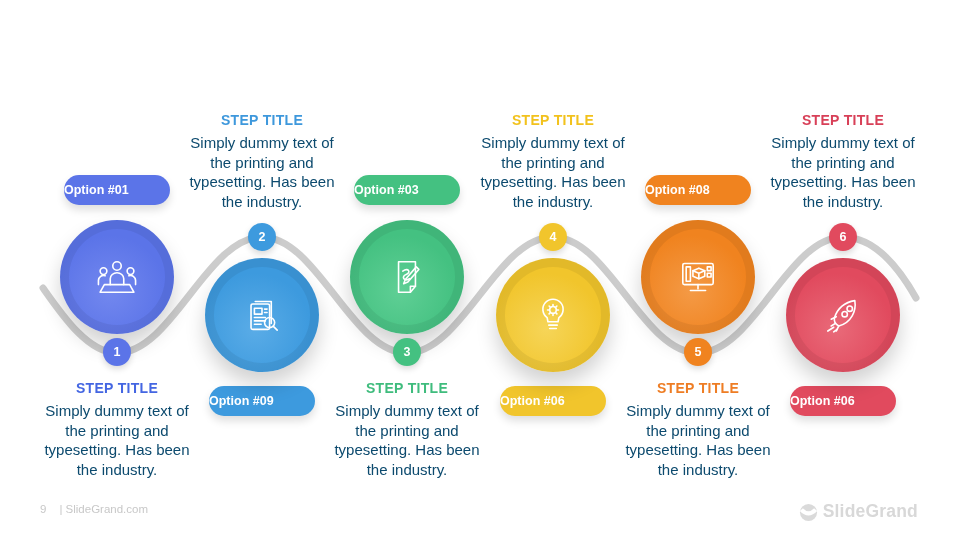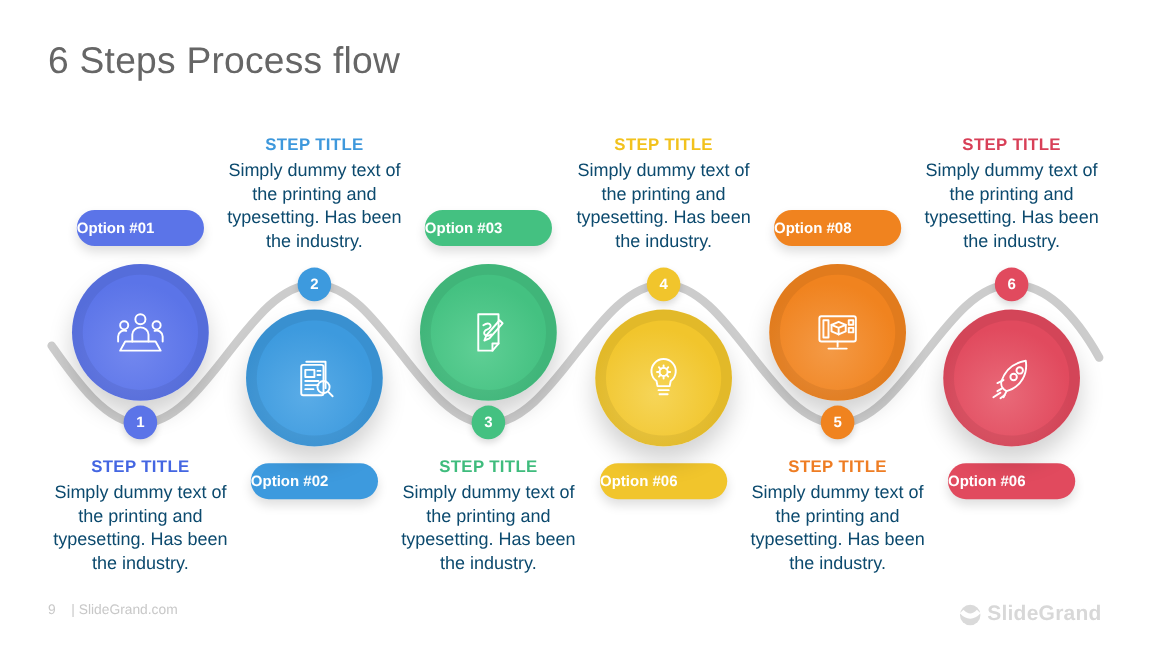--- a/index.html
+++ b/index.html
@@ -43,21 +43,20 @@
   .sdesc{color:#0c4a6e;font-size:15px;line-height:19.5px;white-space:pre-line;}
   
   .footer-left{position:absolute;left:40px;top:503px;font-size:11.5px;color:#c8c8c8;display:flex;gap:13px;}
   .brand{position:absolute;right:42px;top:501px;display:flex;align-items:flex-end;gap:5px;color:#d8d8d8;font-weight:bold;font-size:17.5px;letter-spacing:.2px;}
 </style>
 </head>
 <body>
 
 <div class="slide">
 
-  <div class="main-title">6 Steps Process flow</div>
 
   <svg class="wave" width="960" height="540" viewBox="0 0 960 540" style="--line: #cccccc;">
     <path d="M43 288 C62 315 88 353 117 353 C172 353 207 237 262 237 C317 237 352 353 407 353 C462 353 497 237 553 237 C608 237 643 353 698 353 C753 353 788 237 843 237 C874 237 898 266 916 298"></path>
   </svg>
 
   <div class="step s1 up" style="--accent: #5b74e8; --accent-light: #7388ef; --title-color: #4466e2;">
     <div class="pill">Option #01</div>
     <div class="circle">
       <svg width="54" height="54" viewBox="0 0 64 64">
         <path d="M17 41 h30 l5 9 H12 Z"></path>
@@ -73,21 +72,21 @@
     <div class="textblock">
       <div class="stitle">STEP TITLE</div>
       <div class="sdesc">Simply dummy text of
 the printing and
 typesetting. Has been
 the industry.</div>
     </div>
   </div>
 
   <div class="step s2 down" style="--accent: #3d9ade; --accent-light: #5aace7; --title-color: #3e98dc;">
-    <div class="pill">Option #02</div>
+    <div class="pill">Option #09</div>
     <div class="circle">
       <svg width="54" height="54" viewBox="0 0 64 64">
         <path d="M24 16 h19 v26"></path>
         <rect x="19" y="19" width="22" height="30" rx="2"></rect>
         <rect x="23" y="24" width="9" height="7"></rect>
         <path d="M35 25 h3 M35 29 h3 M23 35 h13 M23 39 h13 M23 43 h8"></path>
         <circle cx="41" cy="41" r="6"></circle>
         <path d="M45.5 45.5 L50 50"></path>
       </svg>
     </div>

